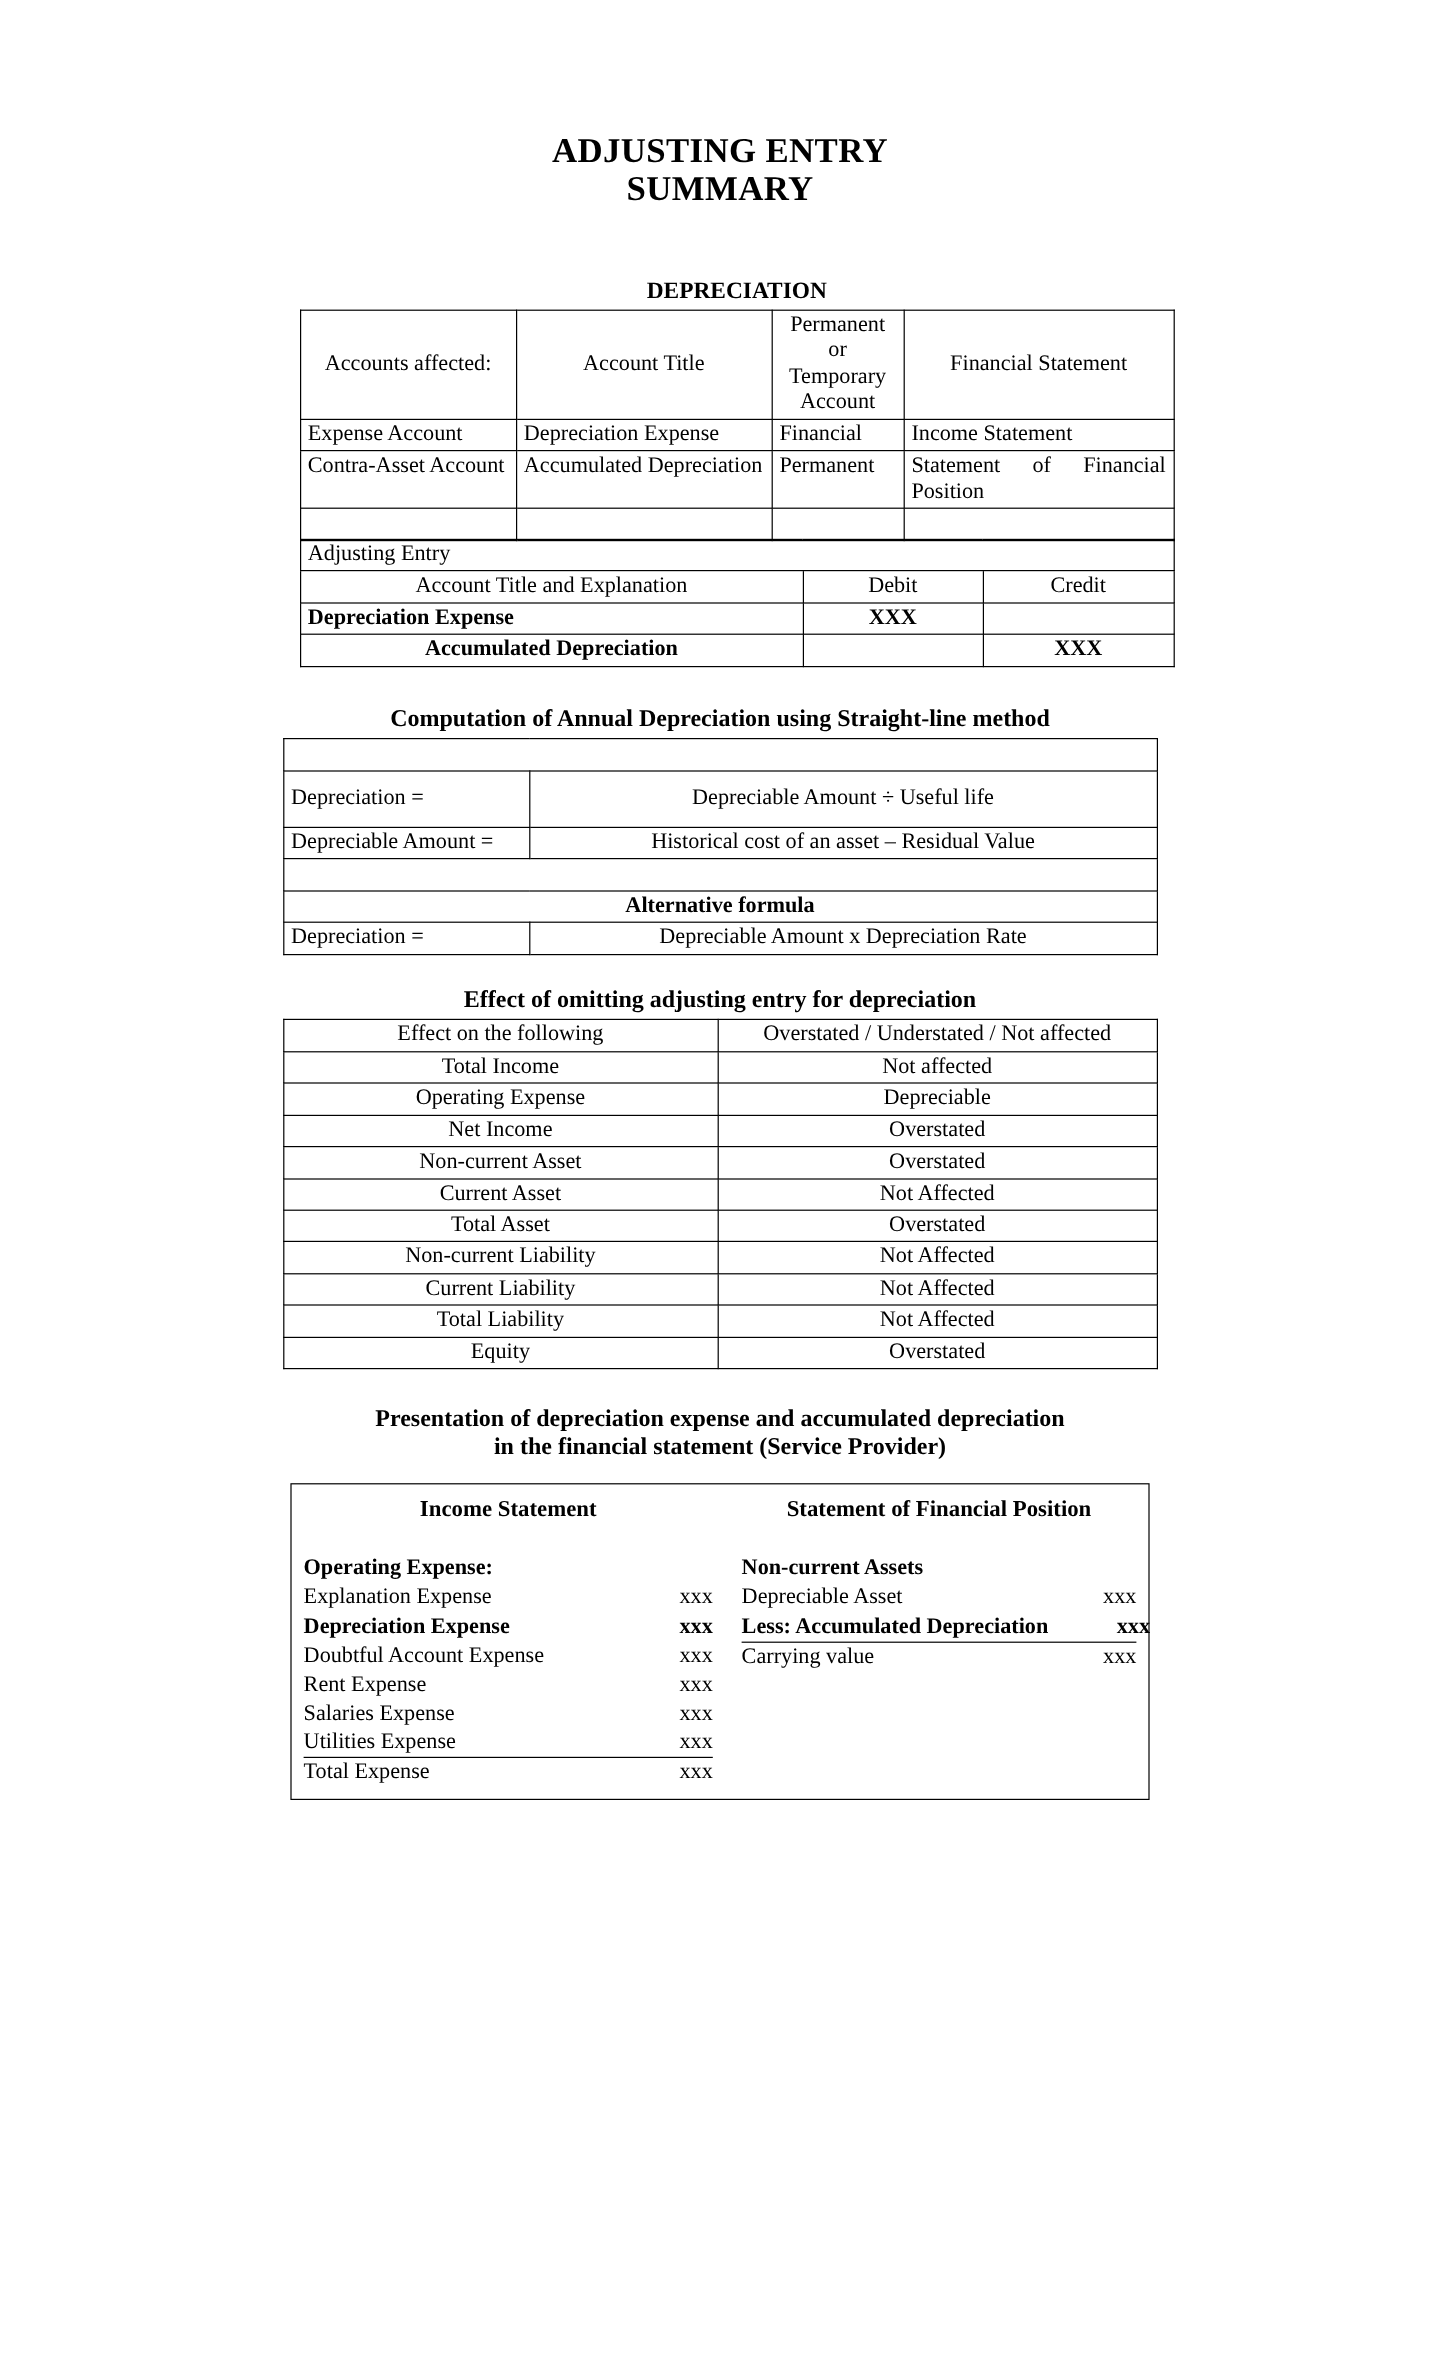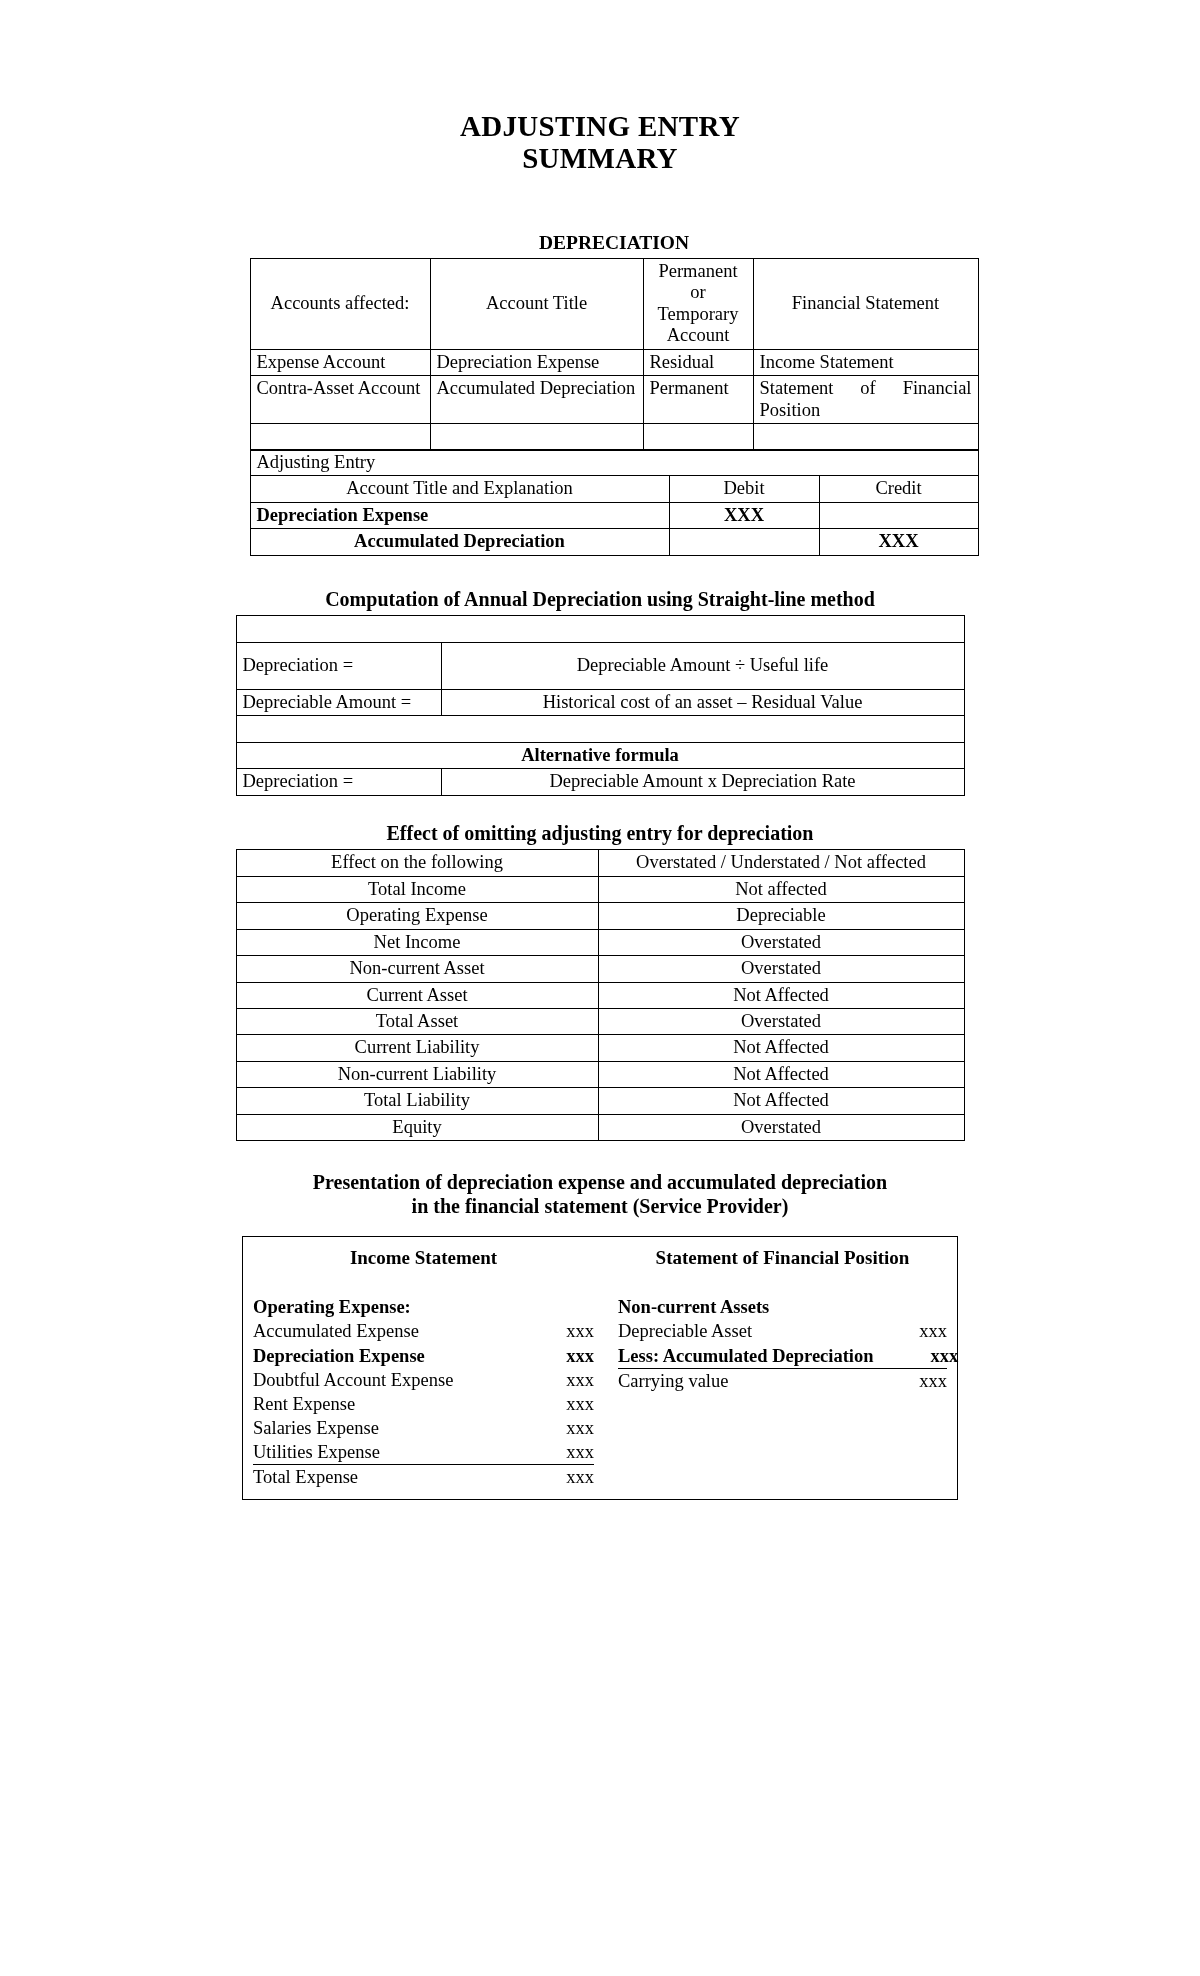--- a/index.html
+++ b/index.html
@@ -162,21 +162,21 @@
       <tbody>
         <tr>
           <td class="c mid" style="height:52px;">Accounts affected:</td>
           <td class="c mid">Account Title</td>
           <td class="c mid">Permanent or Temporary Account</td>
           <td class="c mid">Financial Statement</td>
         </tr>
         <tr>
           <td class="l">Expense Account</td>
           <td class="l">Depreciation Expense</td>
-          <td class="l">Residual</td>
+          <td class="l">Financial</td>
           <td class="l">Income Statement</td>
         </tr>
         <tr>
           <td class="l">Contra-Asset Account</td>
           <td class="l">Accumulated Depreciation</td>
           <td class="l">Permanent</td>
           <td class="just">Statement of Financial Position</td>
         </tr>
         <tr>
           <td class="blank">&nbsp;</td>
@@ -281,25 +281,25 @@
         </tr>
         <tr>
           <td class="c">Current Asset</td>
           <td class="c">Not Affected</td>
         </tr>
         <tr>
           <td class="c">Total Asset</td>
           <td class="c">Overstated</td>
         </tr>
         <tr>
+          <td class="c">Non-current Liability</td>
+          <td class="c">Not Affected</td>
+        </tr>
+        <tr>
           <td class="c">Current Liability</td>
-          <td class="c">Not Affected</td>
-        </tr>
-        <tr>
-          <td class="c">Non-current Liability</td>
           <td class="c">Not Affected</td>
         </tr>
         <tr>
           <td class="c">Total Liability</td>
           <td class="c">Not Affected</td>
         </tr>
         <tr>
           <td class="c">Equity</td>
           <td class="c">Overstated</td>
         </tr>
@@ -318,21 +318,21 @@
 
         <div class="fs-col left">
           <div class="fs-col-title">Income Statement</div>
 
           <div class="fs-line group">
             <span class="lbl">Operating Expense:</span>
             <span class="amt">&nbsp;</span>
           </div>
 
           <div class="fs-line">
-            <span class="lbl">Accumulated Expense</span>
+            <span class="lbl">Explanation Expense</span>
             <span class="amt">xxx</span>
           </div>
           <div class="fs-line bold">
             <span class="lbl">Depreciation Expense</span>
             <span class="amt">xxx</span>
           </div>
           <div class="fs-line">
             <span class="lbl">Doubtful Account Expense</span>
             <span class="amt">xxx</span>
           </div>

